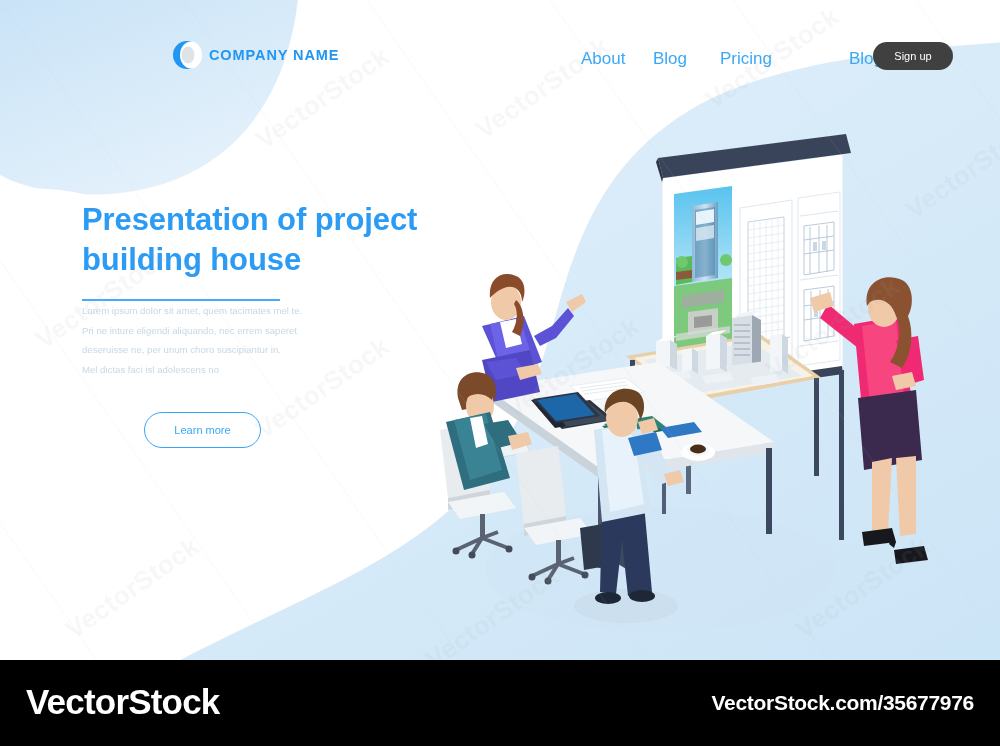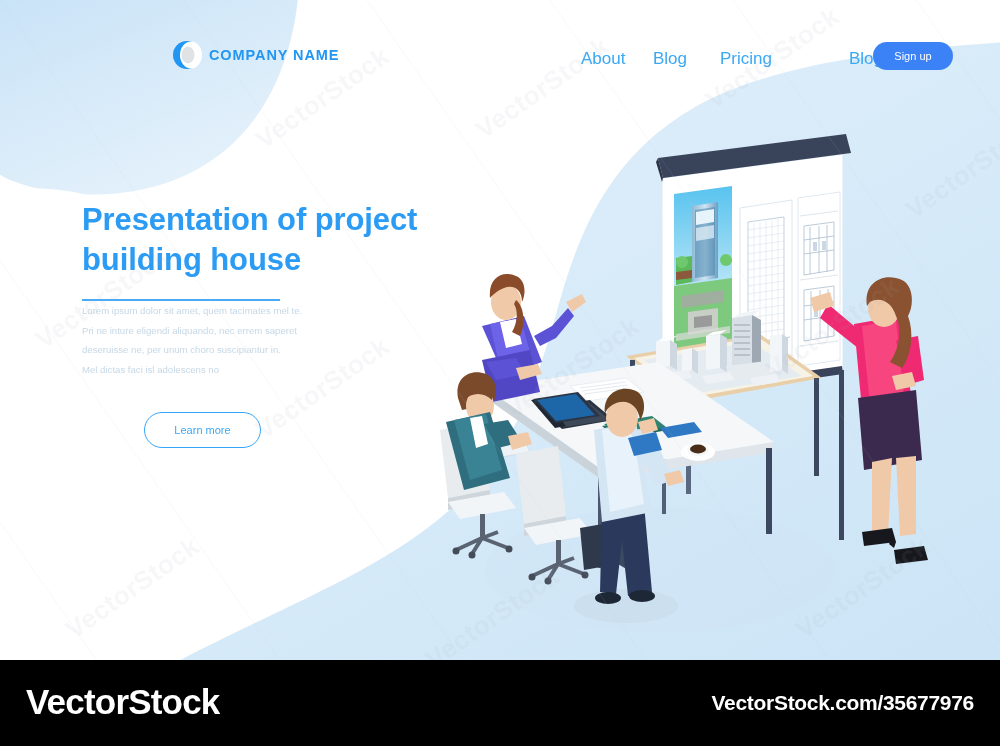--- a/index.html
+++ b/index.html
@@ -85,21 +85,21 @@
   .nav-link.l3 { left: 249px; margin-left: 40px; }
 
   .signup-btn {
     position: absolute;
     left: 313px;
     top: 2px;
     width: 80px;
     height: 28px;
     border: none;
     border-radius: 14px;
-    background: #3b82f6;
+    background: #404040;
     color: #ffffff;
     font-family: "Liberation Sans", sans-serif;
     font-size: 11px;
     cursor: pointer;
     line-height: 28px;
     text-align: center;
     padding: 0;
   }
 
   

